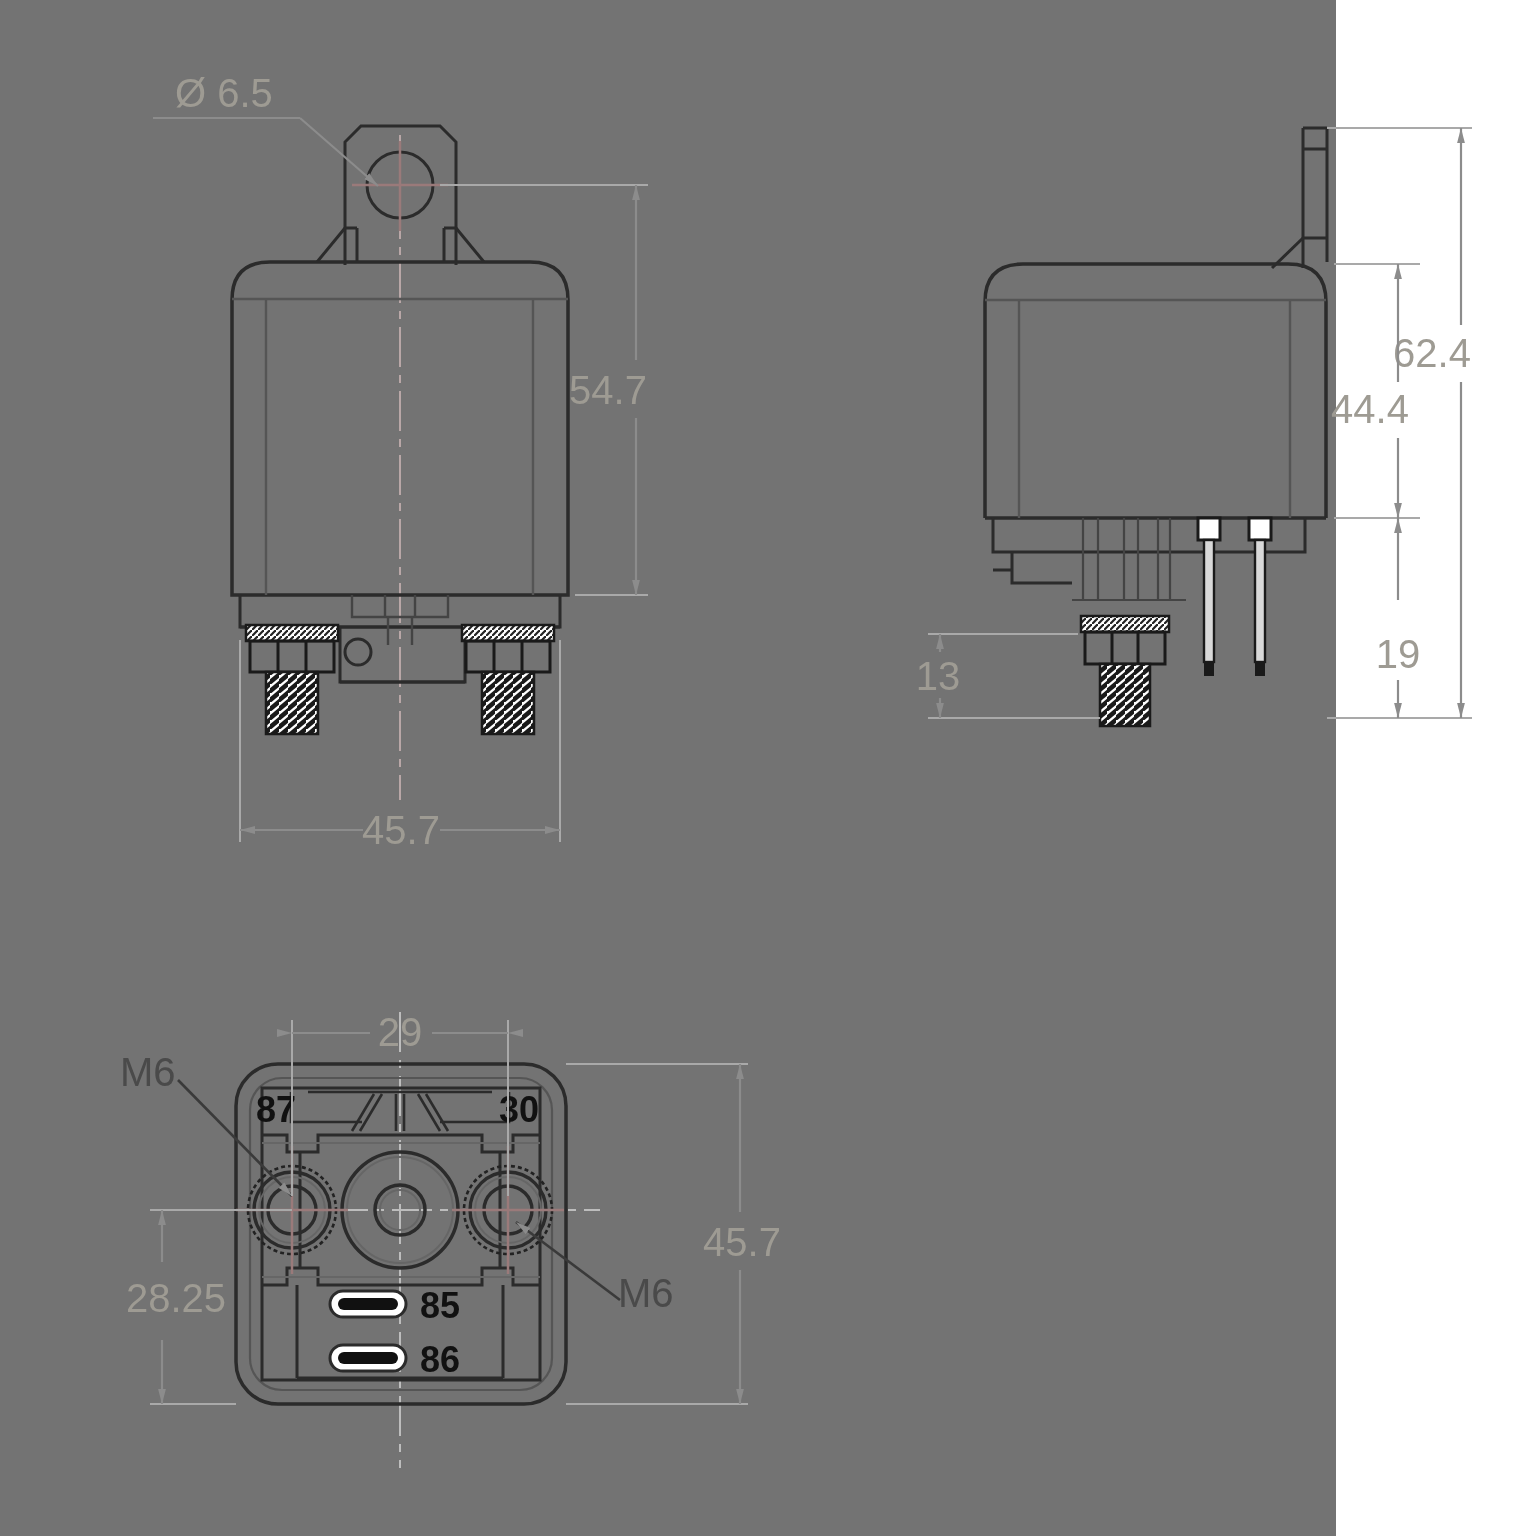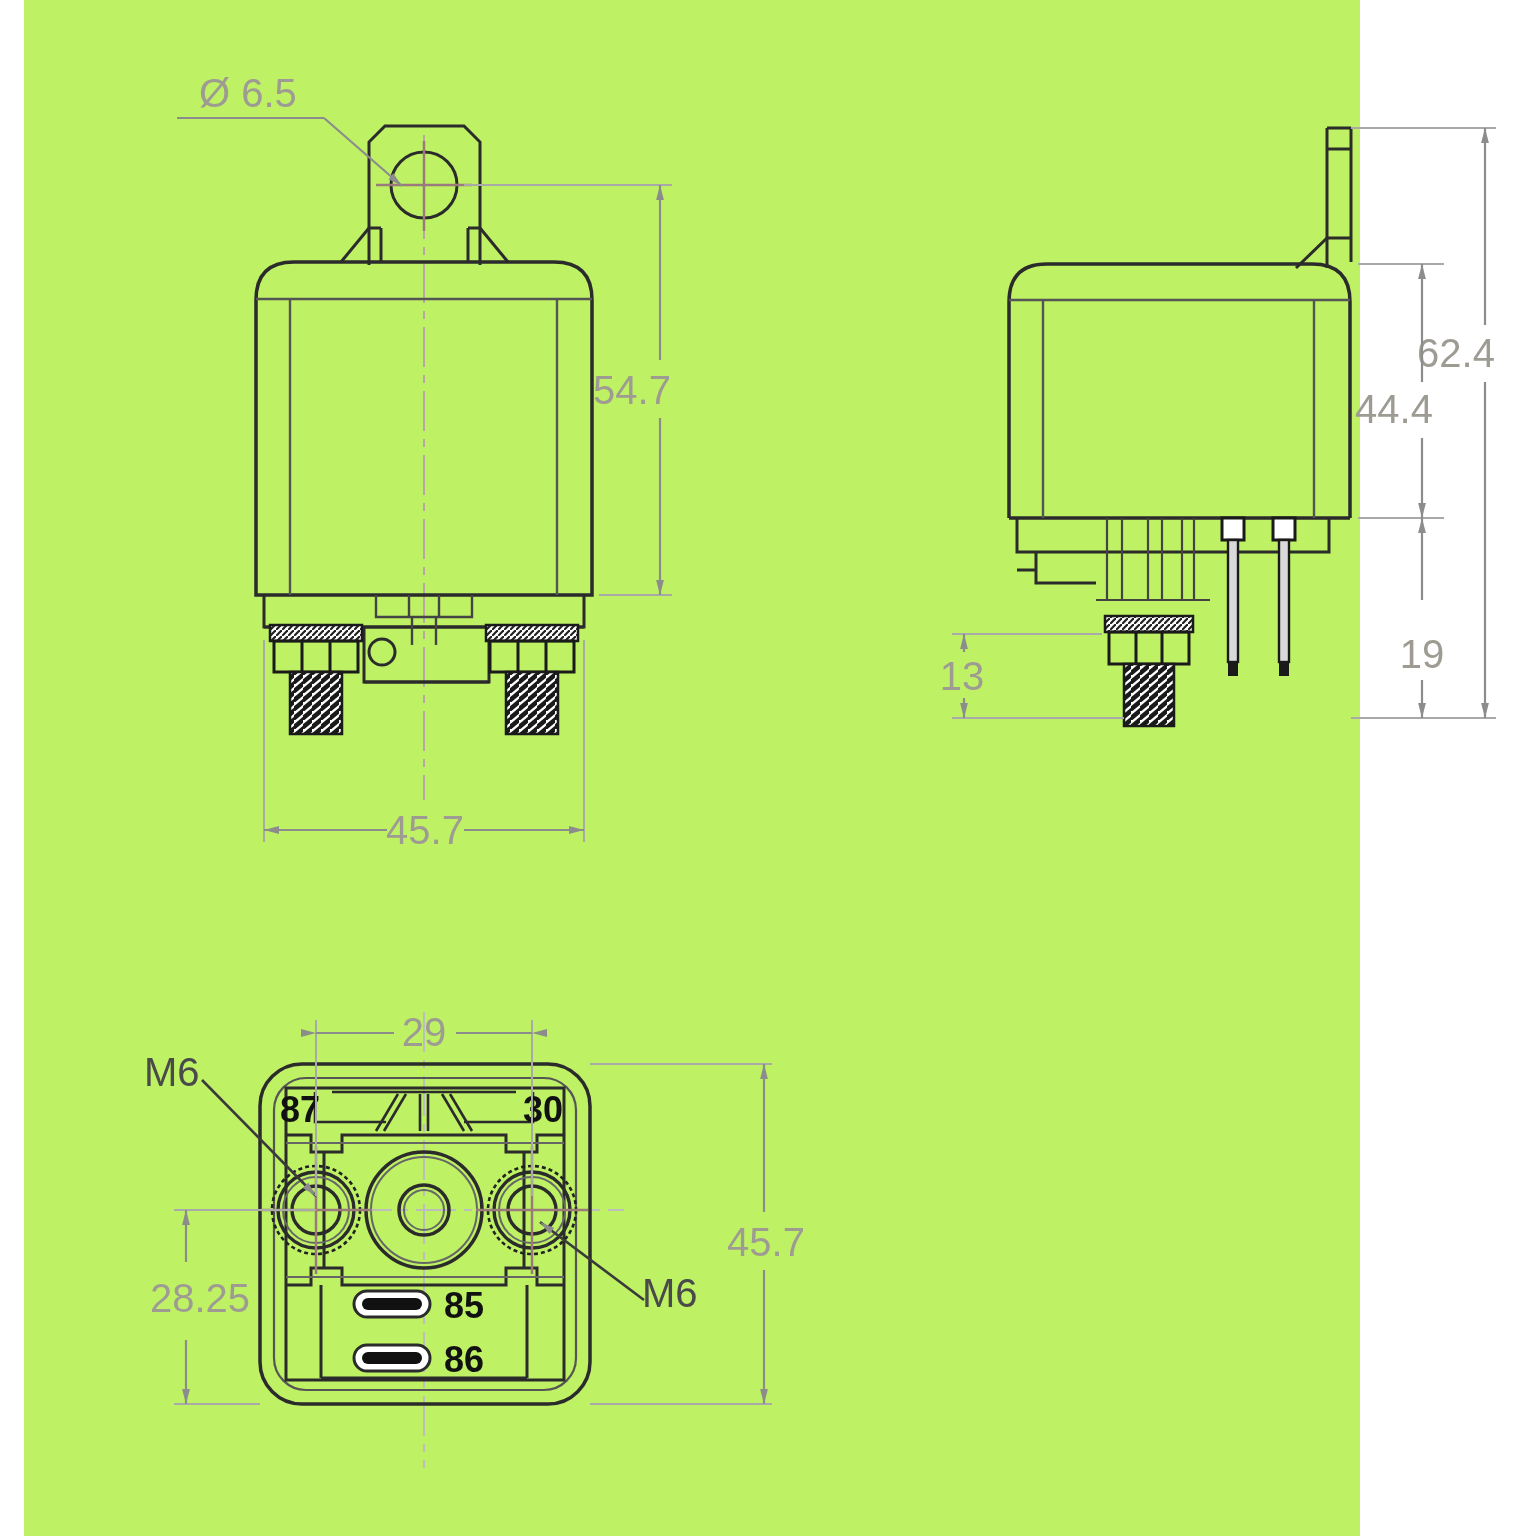--- a/index.html
+++ b/index.html
@@ -1,18 +1,18 @@
 <!DOCTYPE html>
 <html><head>
 <meta charset="utf-8">
 <style>
   html,body{margin:0;padding:0;background:#ffffff;}
   body{width:1536px;height:1536px;overflow:hidden;
        font-family:"Liberation Sans",sans-serif;}
-  #sheet{position:relative;width:1336px;height:1536px;background:#bef264;margin-left:24px;}
+  #sheet{position:relative;width:1336px;height:1536px;background:#737373;}
   svg{display:block;}
   .dimtext{font-family:"Liberation Sans",sans-serif;font-size:40px;fill:#9e9b93;}
   .dimtext-d{font-family:"Liberation Sans",sans-serif;font-size:40px;fill:#9e9b93;}
   .notetext{font-family:"Liberation Sans",sans-serif;font-size:40px;fill:#4a4a4a;}
   .termtext{font-family:"Liberation Sans",sans-serif;font-size:36px;font-weight:bold;fill:#111;}
 </style>
 </head>
 <body>
 
 <div id="sheet">

